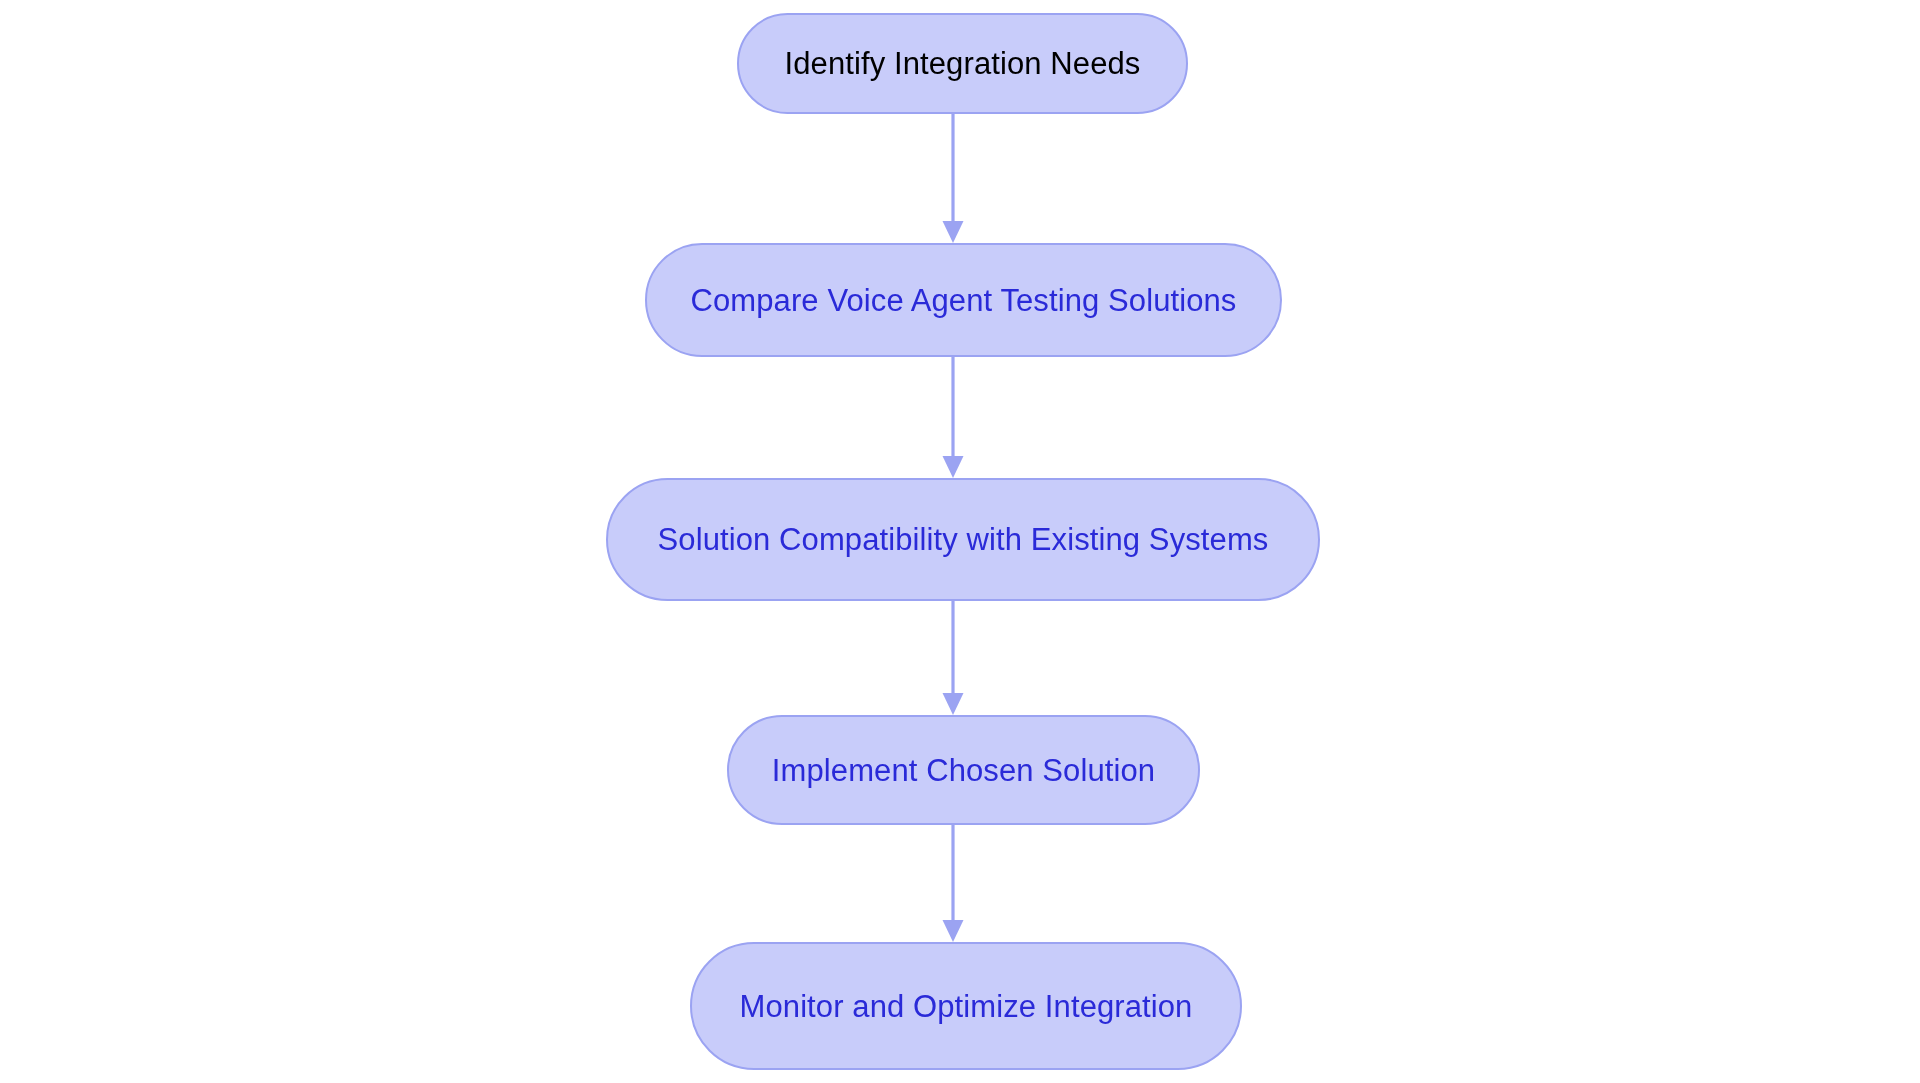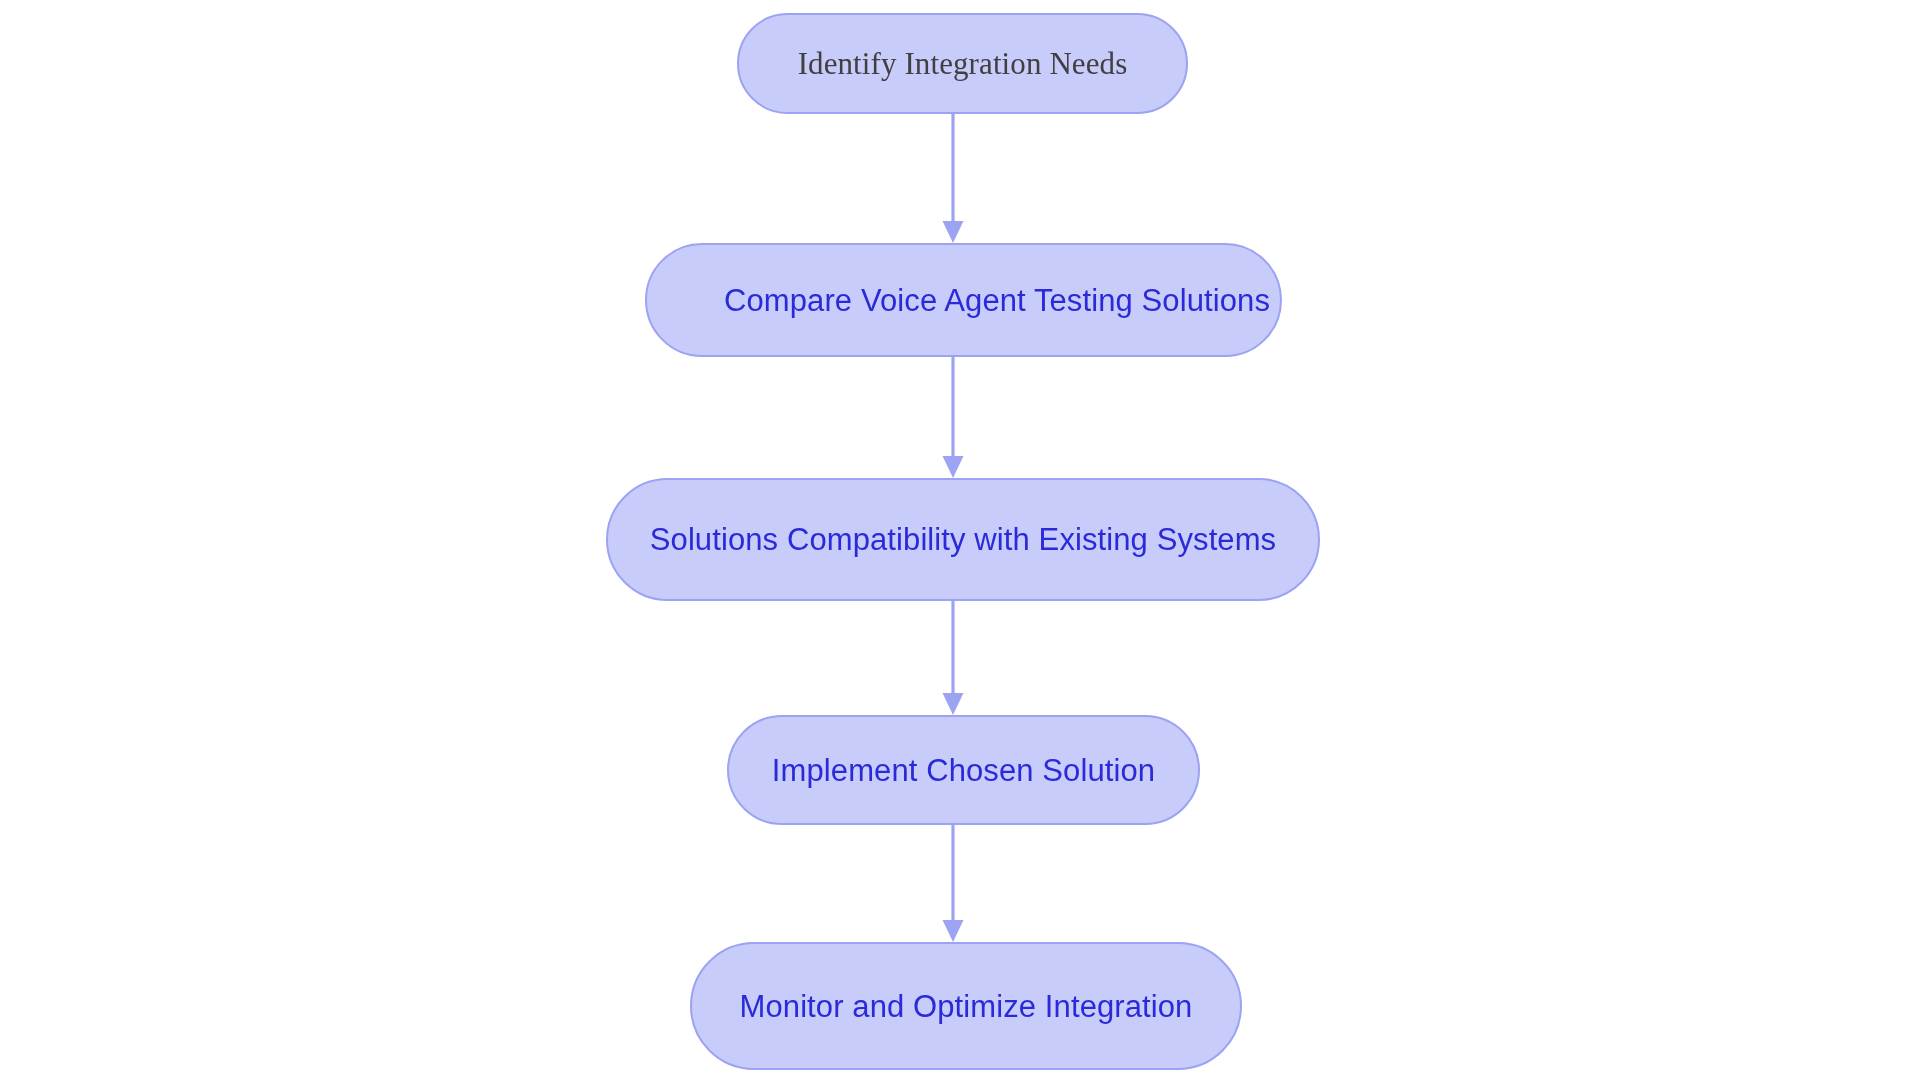--- a/index.html
+++ b/index.html
@@ -70,28 +70,28 @@
         <line x1="12" y1="0" x2="12" y2="94" stroke="#9BA3F2" stroke-width="3.2"></line>
         <polygon points="1.5,92 22.5,92 12,114" fill="#9BA3F2"></polygon>
       </svg>
     </div>
     <div class="flow-connector" style="left: 941px; top: 825px; width: 24px; height: 117px;">
       <svg width="24" height="117" viewBox="0 0 24 117">
         <line x1="12" y1="0" x2="12" y2="97" stroke="#9BA3F2" stroke-width="3.2"></line>
         <polygon points="1.5,95 22.5,95 12,117" fill="#9BA3F2"></polygon>
       </svg>
     </div>
-    <div class="flow-node" style="left: 737px; top: 13px; width: 451px; height: 101px; background: rgb(200, 204, 250); border-color: rgb(155, 163, 242); color: #404040; font-family: Liberation Serif, serif;">
+    <div class="flow-node" style="left: 737px; top: 13px; width: 451px; height: 101px; background: rgb(200, 204, 250); border-color: rgb(155, 163, 242); color: #000000;">
       <span class="node-label">Identify Integration Needs</span>
     </div>
-    <div class="flow-node" style="left: 645px; top: 243px; width: 637px; height: 114px; background: rgb(200, 204, 250); border-color: rgb(155, 163, 242); color: rgb(42, 42, 216); justify-content: flex-end;">
+    <div class="flow-node" style="left: 645px; top: 243px; width: 637px; height: 114px; background: rgb(200, 204, 250); border-color: rgb(155, 163, 242); color: rgb(42, 42, 216);">
       <span class="node-label">Compare Voice Agent Testing Solutions</span>
     </div>
     <div class="flow-node" style="left: 606px; top: 478px; width: 714px; height: 123px; background: rgb(200, 204, 250); border-color: rgb(155, 163, 242); color: rgb(42, 42, 216);">
-      <span class="node-label">Solutions Compatibility with Existing Systems</span>
+      <span class="node-label">Solution Compatibility with Existing Systems</span>
     </div>
     <div class="flow-node" style="left: 690px; top: 942px; width: 552px; height: 128px; background: rgb(200, 204, 250); border-color: rgb(155, 163, 242); color: rgb(42, 42, 216);">
       <span class="node-label">Monitor and Optimize Integration</span>
     </div>
     <div class="flow-node" style="left: 727px; top: 715px; width: 473px; height: 110px; background: rgb(200, 204, 250); border-color: rgb(155, 163, 242); color: rgb(42, 42, 216);">
       <span class="node-label">Implement Chosen Solution</span>
     </div>
   </div>
 
 </body></html>

